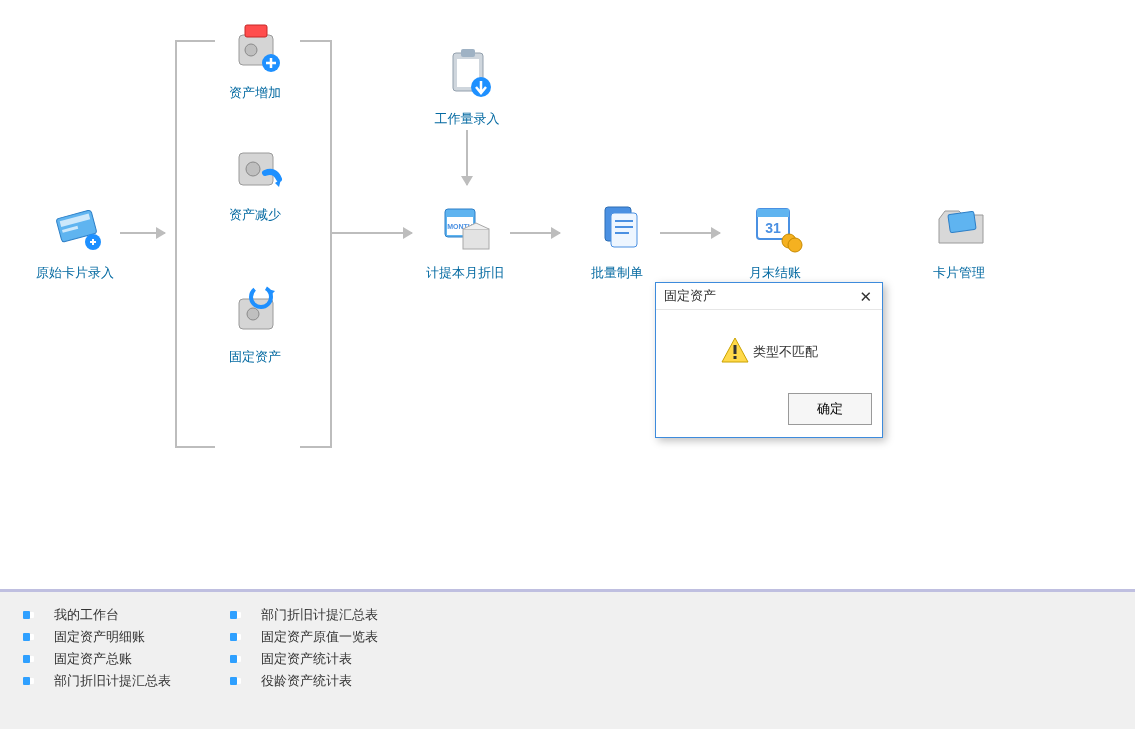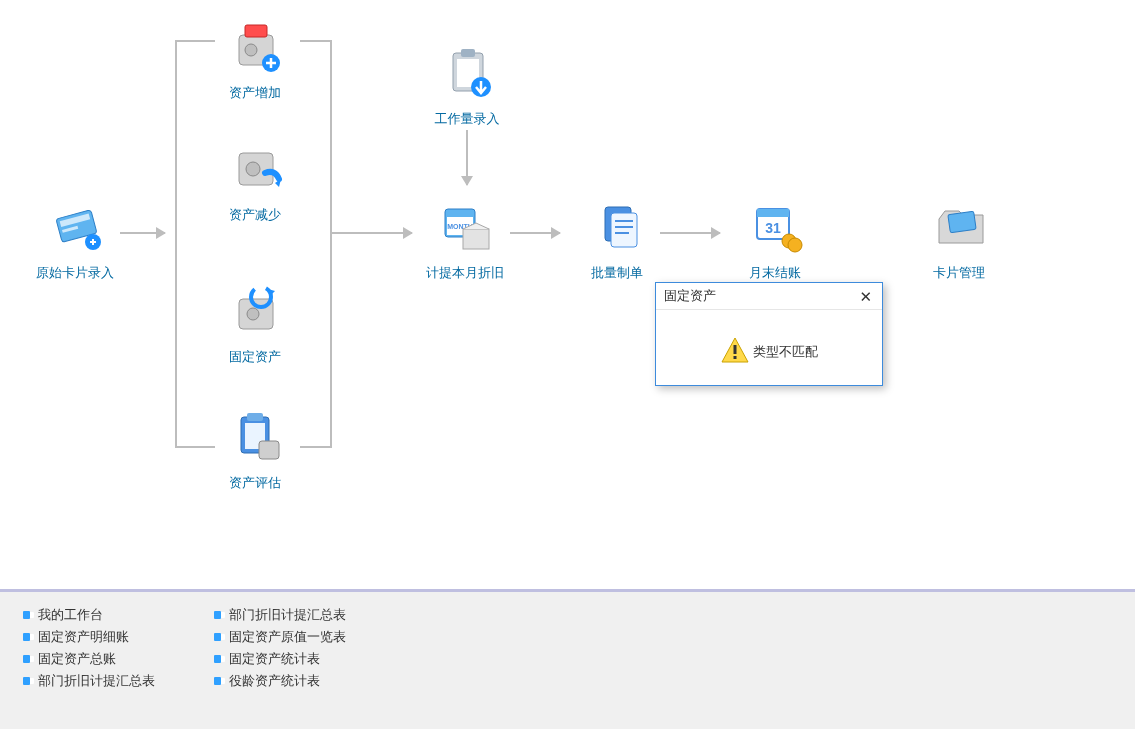--- a/index.html
+++ b/index.html
@@ -80,21 +80,21 @@
     left: 0; right: 0; bottom: 0;
     height: 140px;
     background: #f0f0f0;
     border-top: 3px solid #bfbfe0;
     padding: 14px 24px;
     display: flex;
     gap: 60px;
   }
   .link-col { display: flex; flex-direction: column; gap: 4px; }
   .link-item {
-    display: flex; align-items: center; gap: 4px;
+    display: flex; align-items: center; gap: 20px;
     cursor: pointer;
   }
   .link-bullet {
     width: 10px; height: 6px;
     background: linear-gradient(90deg,#2fa0ff,#2fa0ff 55%,#fff 55%,#fff);
     border-radius: 1px;
     position: relative;
   }
   .link-bullet:before{
     content:'';
@@ -218,31 +218,20 @@
       <svg width="54" height="54" viewBox="0 0 54 54">
         <rect x="8" y="14" width="34" height="30" rx="4" fill="#d5d5d5" stroke="#9a9a9a"></rect>
         <circle cx="22" cy="29" r="6" fill="#bfbfbf" stroke="#8a8a8a"></circle>
         <circle cx="30" cy="12" r="10" fill="none" stroke="#1e90ff" stroke-width="4" stroke-dasharray="40 12"></circle>
         <path d="M40 10 l-3 -6 7 2 z" fill="#1e90ff"></path>
       </svg>
     </div>
     <div class="node-label">固定资产</div>
   </div>
 
-  <div class="node" style="left:210px; top:408px;">
-    <div class="icon-wrap">
-      <svg width="54" height="54" viewBox="0 0 54 54">
-        <rect x="10" y="6" width="28" height="36" rx="3" fill="#4a90e2" stroke="#2d6db3"></rect>
-        <rect x="14" y="12" width="20" height="26" fill="#eaf4ff"></rect>
-        <rect x="16" y="2" width="16" height="8" rx="2" fill="#6faee8"></rect>
-        <rect x="28" y="30" width="20" height="18" rx="3" fill="#cfcfcf" stroke="#8a8a8a"></rect>
-      </svg>
-    </div>
-    <div class="node-label">资产评估</div>
-  </div>
 
   <div class="node" style="left:422px; top:44px;">
     <div class="icon-wrap">
       <svg width="54" height="54" viewBox="0 0 54 54">
         <rect x="10" y="6" width="30" height="38" rx="3" fill="#cfd6dd" stroke="#93a0ad"></rect>
         <rect x="14" y="12" width="22" height="28" fill="#fff"></rect>
         <rect x="18" y="2" width="14" height="8" rx="2" fill="#9fb2c4"></rect>
         <circle cx="38" cy="40" r="10" fill="#1e90ff"></circle>
         <path d="M38 34 v10 M33 40 l5 6 5 -6" fill="none" stroke="#fff" stroke-width="2.5"></path>
       </svg>
@@ -307,20 +296,23 @@
     <div class="dialog-body">
       <span>
         <svg width="30" height="28" viewBox="0 0 30 28">
           <path d="M15 2 L28 26 H2 Z" fill="#ffd94a" stroke="#caa200" stroke-width="1"></path>
           <rect x="13.5" y="9" width="3" height="9" fill="#333"></rect>
           <rect x="13.5" y="20" width="3" height="3" fill="#333"></rect>
         </svg>
       </span>
       <span>类型不匹配</span>
     </div>
+    <div class="dialog-footer">
+      <button class="btn">确定</button>
+    </div>
   </div>
 
 </div>
 
 <div class="bottom-panel">
   <div class="link-col">
     <div class="link-item">
       <span class="link-bullet"></span>
       <span>我的工作台</span>
     </div>

